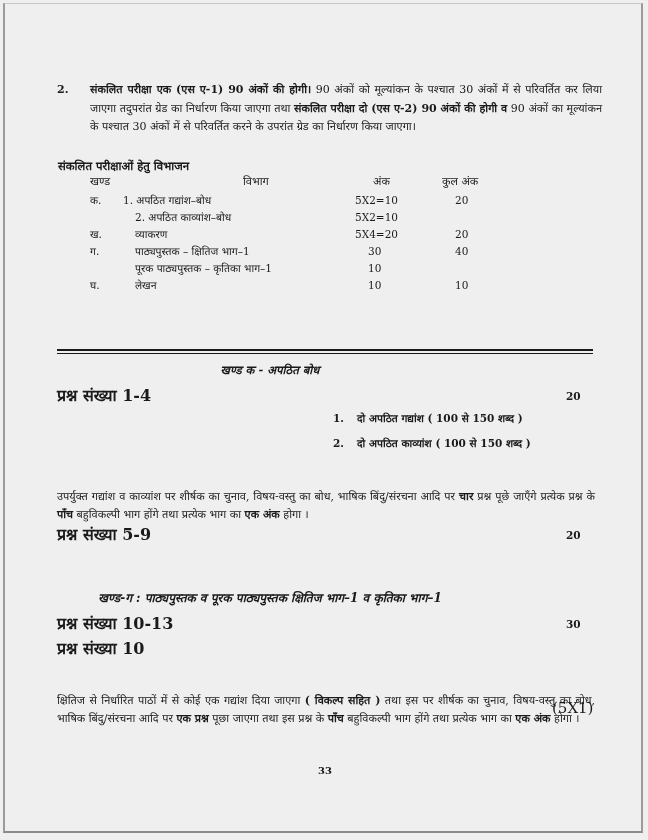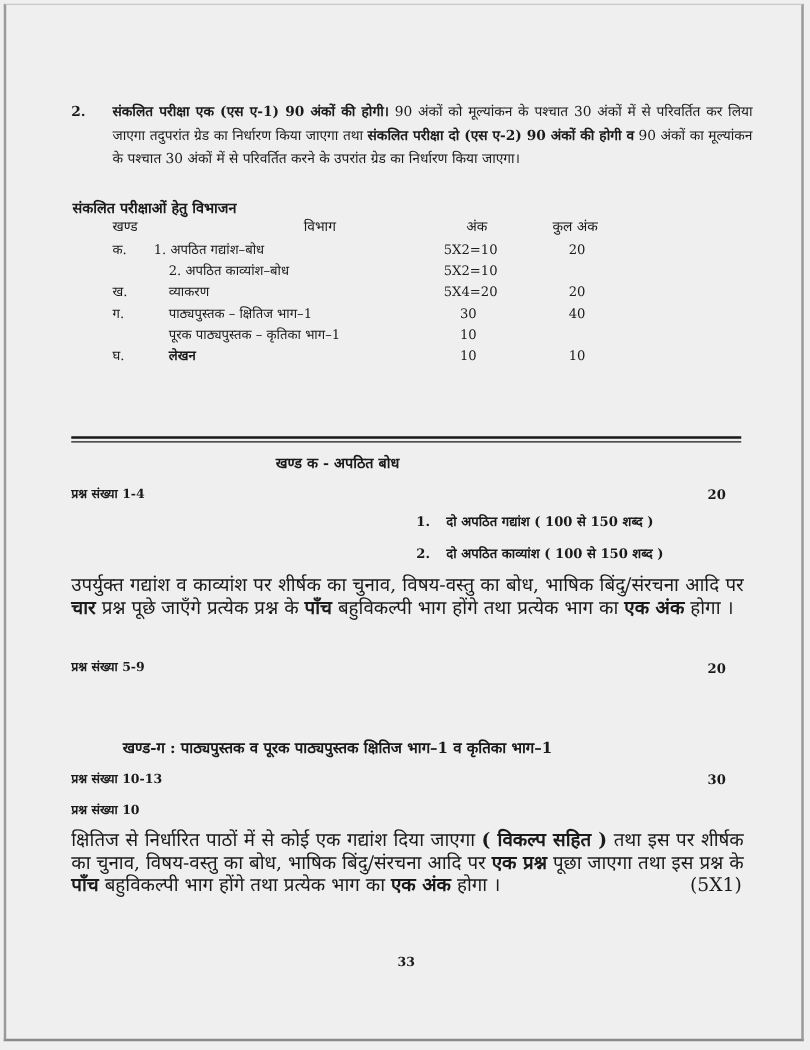--- a/index.html
+++ b/index.html
@@ -40,26 +40,26 @@
     .cell { position: absolute; white-space: nowrap; font-size: 10.5px; }
     .hdr { font-size: 11px; }
 
     .main-heading {
       left: 88px; top: 321px; font-size: 15.5px; font-weight: bold; letter-spacing: 0.2px;
     }
     .rule1 { position: absolute; left: 57px; top: 349px; width: 536px; height: 2px; background: #1a1a1a; }
     .rule2 { position: absolute; left: 57px; top: 353px; width: 536px; height: 1px; background: #1a1a1a; }
 
     .section-head { font-weight: bold; font-size: 11.5px; }
-    .center { text-align: center; left: 0; width: 540px; }
+    .center { text-align: center; left: 0; width: 540px; font-style: italic; }
 
-    .q-label { font-weight: bold; font-size: 10px; }
+    .q-label { font-weight: bold; font-size: 16px; }
     .marks { font-weight: bold; font-size: 10.5px; }
 
-    .para { position: absolute; left: 57px; width: 538px; white-space: normal; text-align: justify; font-size: 15px; line-height: 18px; }
+    .para { position: absolute; left: 57px; width: 538px; white-space: normal; text-align: justify; font-size: 11px; line-height: 18px; margin-top: 29px; }
 
     .page-num { left: 318px; top: 762px; font-weight: bold; font-size: 10px; }
   </style>
 </head>
 <body>
 
 <div class="frame"></div>
 
 <div class="page">
 
@@ -97,21 +97,21 @@
     <span class="cell" style="left:135px; top:242px;text-align:center;">पाठ्यपुस्तक – क्षितिज भाग–1</span>
     <span class="cell" style="left:368px; top:242px;">30</span>
     <span class="cell" style="left:455px; top:242px;">40</span>
 
     <span class="cell" style="left:90px; top:259px;"></span>
     <span class="cell" style="left:135px; top:259px;">पूरक पाठ्यपुस्तक – कृतिका भाग–1</span>
     <span class="cell" style="left:368px; top:259px;">10</span>
     <span class="cell" style="left:455px; top:259px;"></span>
 
     <span class="cell" style="left:90px; top:276px;">घ.</span>
-    <span class="cell" style="left:135px; top:276px;font-weight:bold;">लेखन</span>
+    <span class="cell" style="left:135px; top:276px;">लेखन</span>
     <span class="cell" style="left:368px; top:276px;">10</span>
     <span class="cell" style="left:455px; top:276px;">10</span>
   </div>
 
   <div class="rule1"></div>
   <div class="rule2"></div>
 
   <div class="abs center section-head" style="top:361px;">खण्ड क - अपठित बोध</div>
   <div class="abs q-label" style="left:57px; top:387px;">प्रश्न संख्या 1-4</div>
   <div class="abs marks" style="left:566px; top:387px;">20</div>

